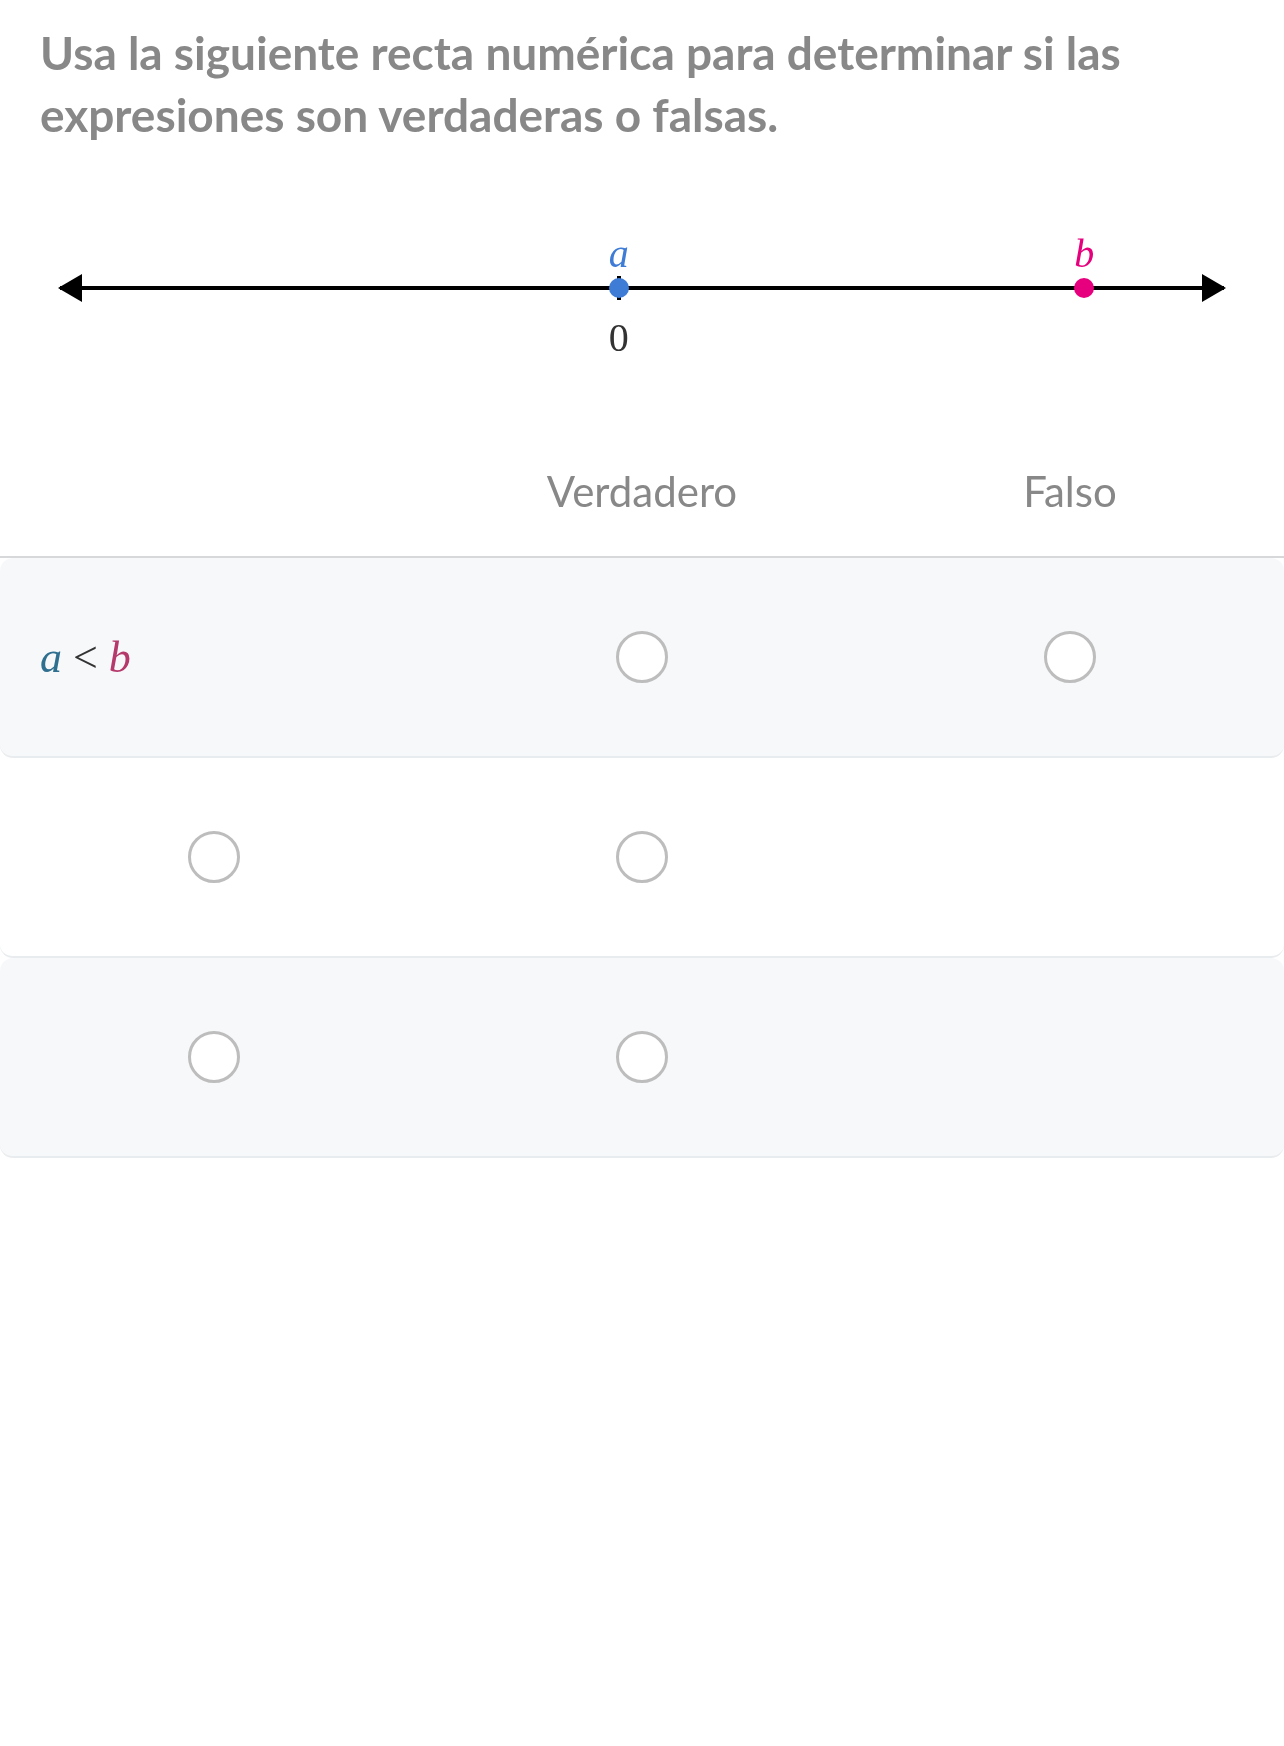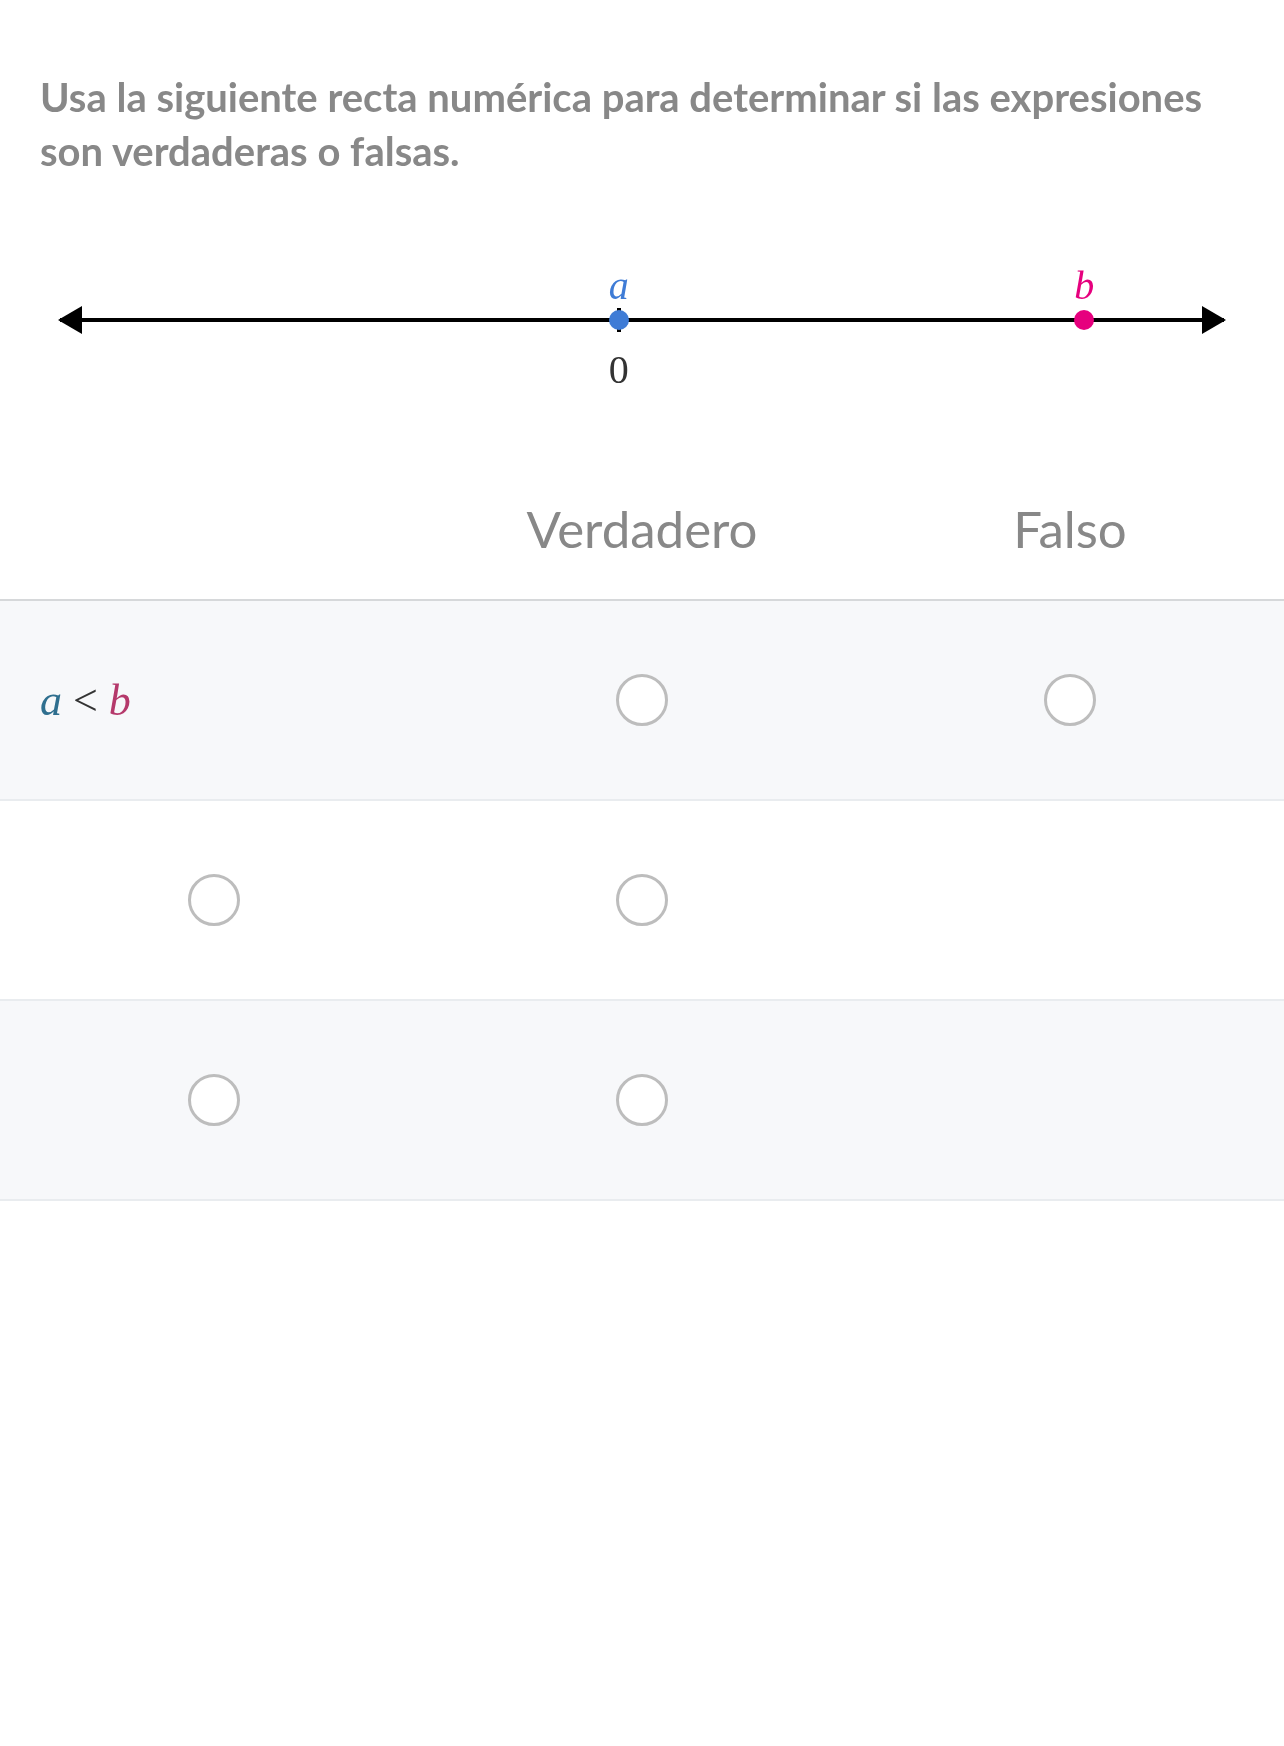--- a/index.html
+++ b/index.html
@@ -4,25 +4,25 @@
 <style>
   * { box-sizing: border-box; margin: 0; padding: 0; }
   body {
     font-family: -apple-system, BlinkMacSystemFont, "Segoe UI", "Lato", sans-serif;
     background: #ffffff;
     width: 1284px;
     color: #333;
   }
   .container { padding: 0; }
   .question-text {
-    font-size: 40px;
+    font-size: 46px;
     font-weight: 700;
     color: #888888;
     line-height: 1.35;
-    padding: 70px 40px 30px 40px;
+    padding: 22px 40px 30px 40px;
   }
   .number-line-wrap {
     padding: 60px 60px 80px 60px;
   }
   .number-line {
     position: relative;
     width: 100%;
     height: 120px;
   }
   .nl-line {
@@ -75,30 +75,31 @@
   .nl-label.zero {
     font-style: normal;
   }
   .table-header {
     display: grid;
     grid-template-columns: 1fr 1fr 1fr;
     padding: 30px 0 40px 0;
     border-bottom: 2px solid #d6d8da;
   }
   .table-header .col-label {
-    font-size: 51px;
+    font-size: 42px;
     color: #888888;
     text-align: center;
   }
   .row {
     display: grid;
     grid-template-columns: 1fr 1fr 1fr;
     align-items: center;
     min-height: 200px;
     border-bottom: 2px solid #e9ecef;
+    border-radius: 13px;
   }
   .row.shaded { background: #f7f8fa; }
   .row .expr {
     font-family: "Times New Roman", serif;
     font-size: 44px;
     color: #333;
     padding-left: 40px;
   }
   .row .expr .var-a { color: #2f6f8f; font-style: italic; }
   .row .expr .var-b { color: #b5396b; font-style: italic; }

